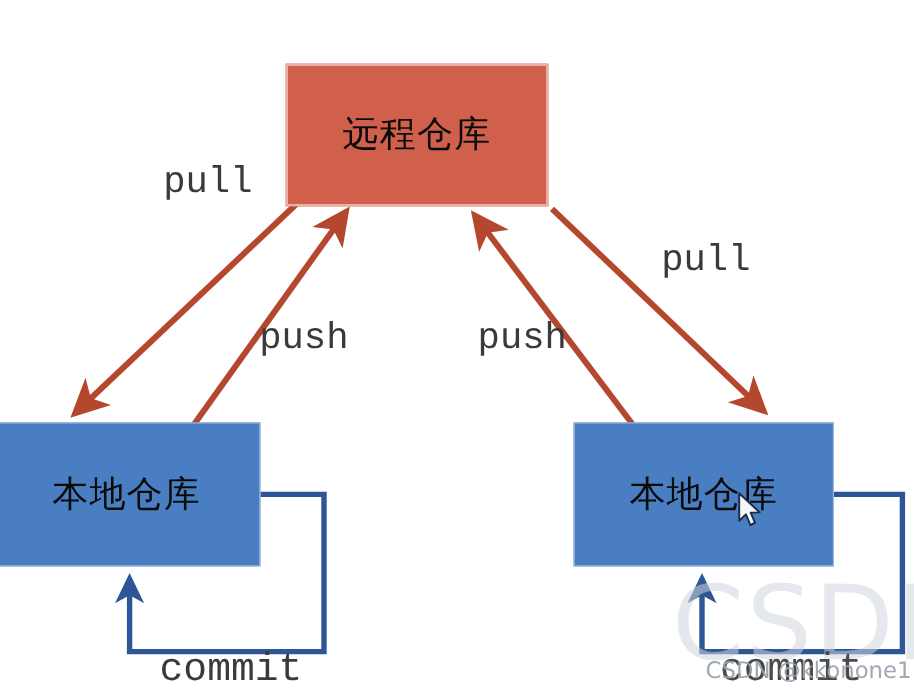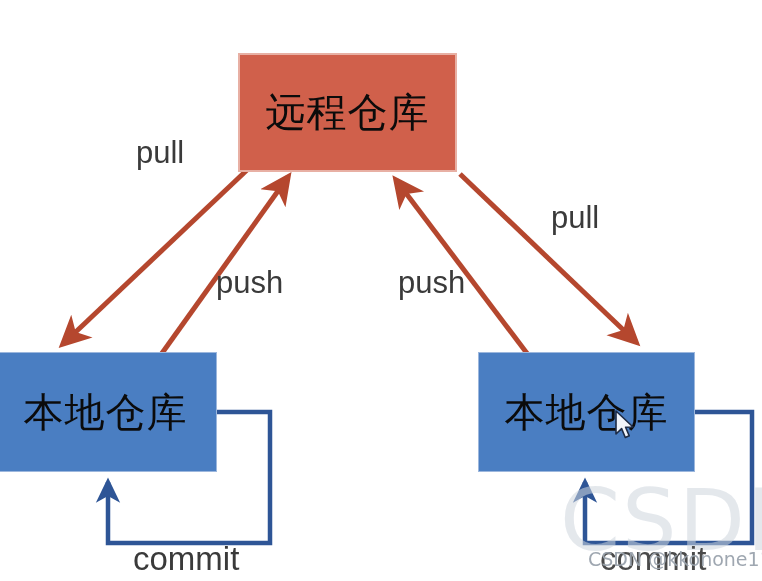--- a/index.html
+++ b/index.html
@@ -23,21 +23,21 @@
     height: 581px;
   }
   .node-box {
     position: absolute;
     display: flex;
     align-items: center;
     justify-content: center;
     box-sizing: border-box;
   }
   .node-label {
-    font-size: 40px;
+    font-size: 30px;
     color: #0b0b0b;
     font-family: Liberation Sans, sans-serif;
     letter-spacing: 1px;
     white-space: nowrap;
   }
   #remote-box {
     left: 238px;
     top: 53px;
     width: 219px;
     height: 119px;
@@ -57,21 +57,21 @@
     top: 352px;
     width: 217px;
     height: 120px;
     background: #4a7ec2;
     border: 1px solid #9cb7dd;
   }
   .edge-label {
     position: absolute;
     font-size: 31px;
     color: #3a3a3a;
-    font-family: Liberation Sans, sans-serif;
+    font-family: Liberation Mono, monospace;
     white-space: nowrap;
   }
   #label-pull-left  { left: 136px; top: 135px; }
   #label-pull-right { left: 551px; top: 200px; }
   #label-push-left  { left: 216px; top: 265px; }
   #label-push-right { left: 398px; top: 265px; }
   #label-commit-left  { left: 133px; top: 540px; font-size: 33px; }
   #label-commit-right { left: 600px; top: 540px; font-size: 33px; color: #4a4a4a; }
 
   #watermark-text {

